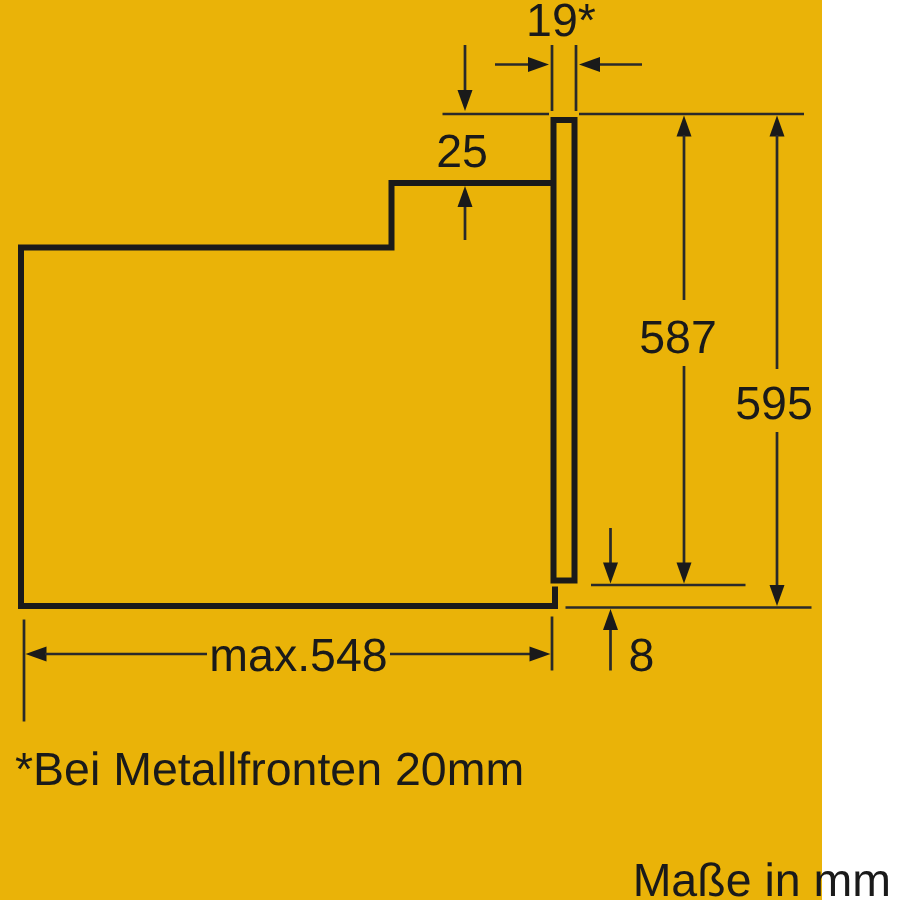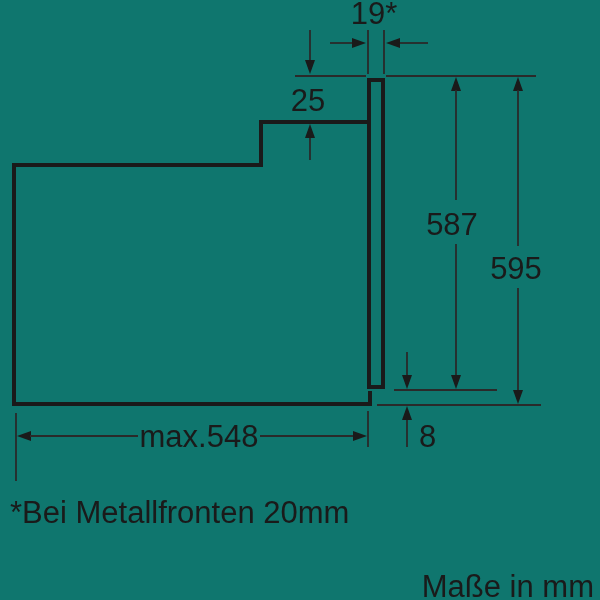--- a/index.html
+++ b/index.html
@@ -6,23 +6,23 @@
     margin: 0;
     padding: 0;
     background: #ffffff;
     width: 600px;
     height: 600px;
     overflow: hidden;
     font-family: "Liberation Sans", sans-serif;
   }
   .stage {
     position: relative;
-    width: 600px;
+    width: 548px;
     height: 600px;
-    background: #0f766e;
+    background: #eab308;
   }
   svg text {
     fill: #1a1a1a;
     font-family: "Liberation Sans", sans-serif;
   }
   .dim-label { font-size: 31px; }
   .note-label { font-size: 31px; }
   .thick { stroke: #1a1a1a; stroke-width: 4; fill: none; }
   .thin  { stroke: #2a2a2a; stroke-width: 1.8; fill: none; }
   .arrowhead { fill: #1a1a1a; stroke: none; }

